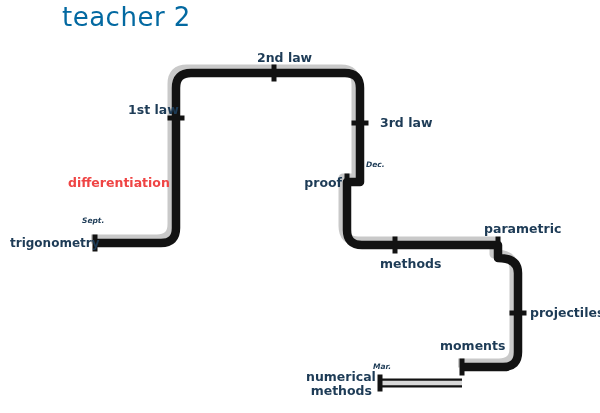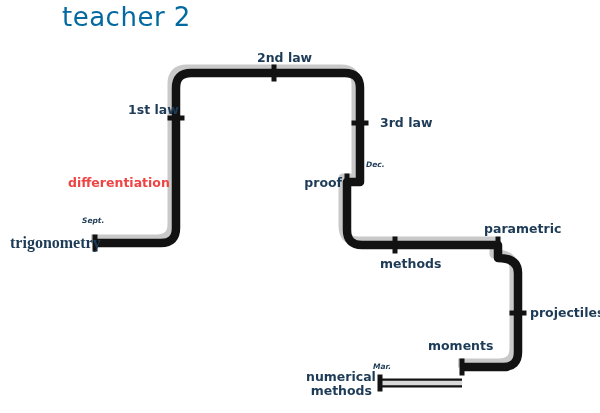--- a/index.html
+++ b/index.html
@@ -41,22 +41,21 @@
   .station-label {
     position: absolute;
     font-family: "DejaVu Sans", "Liberation Sans", sans-serif;
     font-size: 12.5px;
     font-weight: 700;
     color: #1d3b56;
     white-space: pre;
     line-height: 14px;
   }
   .station-label.sz-big {
-    font-size: 16px;
-    font-family: Liberation Serif, serif;
+    font-size: 12px;
   }
   .station-label.align-right {
     text-align: right;
   }
   .station-label.align-center {
     text-align: left;
     margin-left: 12px;
   }
   .month-label {
     position: absolute;
@@ -102,21 +101,21 @@
   <div id="labels-layer">
       <div class="station-label sz-big align-right" style="left: 10px; top: 236px; width: 82px; color: rgb(29, 59, 86);">trigonometry</div>
       <div class="station-label align-right" style="left: 68px; top: 176px; width: 98px; color: #ef4444;">differentiation</div>
       <div class="station-label align-right" style="left: 128px; top: 103px; width: 40px; color: rgb(29, 59, 86);">1st law</div>
       <div class="station-label align-center" style="left: 245px; top: 51px; width: 58px; color: rgb(29, 59, 86);">2nd law</div>
       <div class="station-label" style="left: 372px; top: 116px; width: 50px; color: rgb(29, 59, 86); margin-left: 8px;">3rd law</div>
       <div class="station-label align-right" style="left: 300px; top: 176px; width: 42px; color: rgb(29, 59, 86);">proof</div>
       <div class="station-label align-center" style="left: 368px; top: 257px; width: 54px; color: rgb(29, 59, 86);">methods</div>
       <div class="station-label align-center" style="left: 472px; top: 222px; width: 70px; color: rgb(29, 59, 86);">parametric</div>
       <div class="station-label" style="left: 530px; top: 306px; width: 70px; color: rgb(29, 59, 86);">projectiles</div>
-      <div class="station-label align-center" style="left: 416px; top: 339px; width: 70px; color: rgb(29, 59, 86);">moments</div>
+      <div class="station-label align-center" style="left: 428px; top: 339px; width: 70px; color: rgb(29, 59, 86);">moments</div>
       <div class="station-label align-right" style="left: 306px; top: 370px; width: 66px; color: rgb(29, 59, 86);">numerical
 methods</div>
       <div class="month-label" style="left: 82px; top: 216px; color: rgb(29, 59, 86);">Sept.</div>
       <div class="month-label" style="left: 366px; top: 140px; color: rgb(29, 59, 86); margin-top: 20px;">Dec.</div>
       <div class="month-label" style="left: 373px; top: 362px; color: rgb(29, 59, 86);">Mar.</div>
     </div>
 
 </div>
 
 </body></html>

